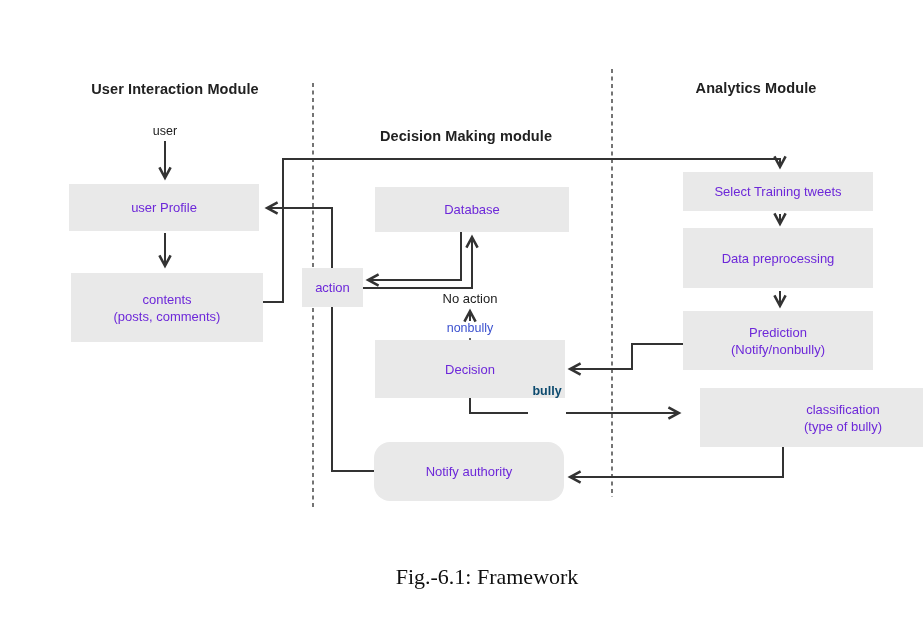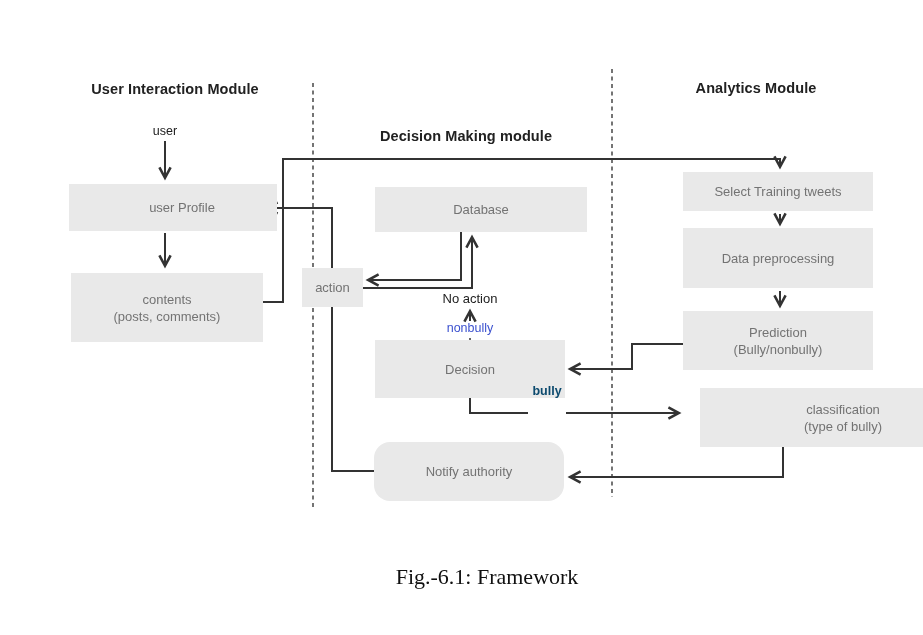--- a/index.html
+++ b/index.html
@@ -7,21 +7,21 @@
     position:relative;
     width:923px;height:635px;
     background:#ffffff;
     font-family:"Liberation Sans","DejaVu Sans",sans-serif;
     overflow:hidden;
   }
   #connectors{position:absolute;left:0;top:0;z-index:1;}
   .node{
     position:absolute;z-index:2;
     background:#e9e9e9;
-    color:#737373;
+    color:#6d28d9;
     display:flex;flex-direction:column;align-items:center;justify-content:center;
     font-size:13px;line-height:17px;
     text-align:center;
   }
   .center-label{
     position:absolute;z-index:3;
     transform:translate(-50%,-50%);
     white-space:nowrap;
     color:#212121;
   }
@@ -67,50 +67,50 @@
 
   <div class="center-label module-title" style="left:175px;top:89px;">User Interaction Module</div>
   <div class="center-label module-title" style="left:466px;top:92px;margin-top:44px;">Decision Making module</div>
   <div class="center-label module-title" style="left:756px;top:88px;">Analytics Module</div>
 
   <div class="center-label small-label" style="left:165px;top:131px;">user</div>
   <div class="center-label" style="left:470px;top:298px;font-size:13px;">No action</div>
   <div class="center-label blue-label" style="left:470px;top:328px;color:#3b51cf;">nonbully</div>
   <div class="center-label blue-label" style="left:547px;top:391px;color:#0c4a6e;font-weight:bold;">bully</div>
 
-  <div class="node" style="left:69px;top:184px;width:190px;height:47px;padding-left:18px;">
+  <div class="node" style="left:69px;top:184px;width:190px;height:47px;">
     <span>user Profile</span>
   </div>
   <div class="node" style="left:71px;top:273px;width:192px;height:69px;">
     <span>contents</span>
     <span>(posts, comments)</span>
   </div>
 
   <div class="node" style="left:302px;top:268px;width:61px;height:39px;">
     <span>action</span>
   </div>
-  <div class="node" style="left:375px;top:187px;width:212px;height:45px;">
+  <div class="node" style="left:375px;top:187px;width:194px;height:45px;">
     <span>Database</span>
   </div>
   <div class="node" style="left:375px;top:340px;width:190px;height:58px;">
     <span>Decision</span>
   </div>
   <div class="node" style="left:374px;top:442px;width:190px;height:59px;border-radius:16px;">
     <span>Notify authority</span>
   </div>
 
   <div class="node" style="left:683px;top:172px;width:190px;height:39px;">
     <span>Select Training tweets</span>
   </div>
   <div class="node" style="left:683px;top:228px;width:190px;height:60px;">
     <span>Data preprocessing</span>
   </div>
   <div class="node" style="left:683px;top:311px;width:190px;height:59px;">
     <span>Prediction</span>
-    <span>(Bully/nonbully)</span>
+    <span>(Notify/nonbully)</span>
   </div>
   <div class="node" style="left:700px;top:388px;width:190px;height:59px;padding-left:48px;">
     <span>classification</span>
     <span>(type of bully)</span>
   </div>
 
   <div class="center-label caption" style="left:487px;top:577px;">Fig.-6.1: Framework</div>
 
 </div>
 

